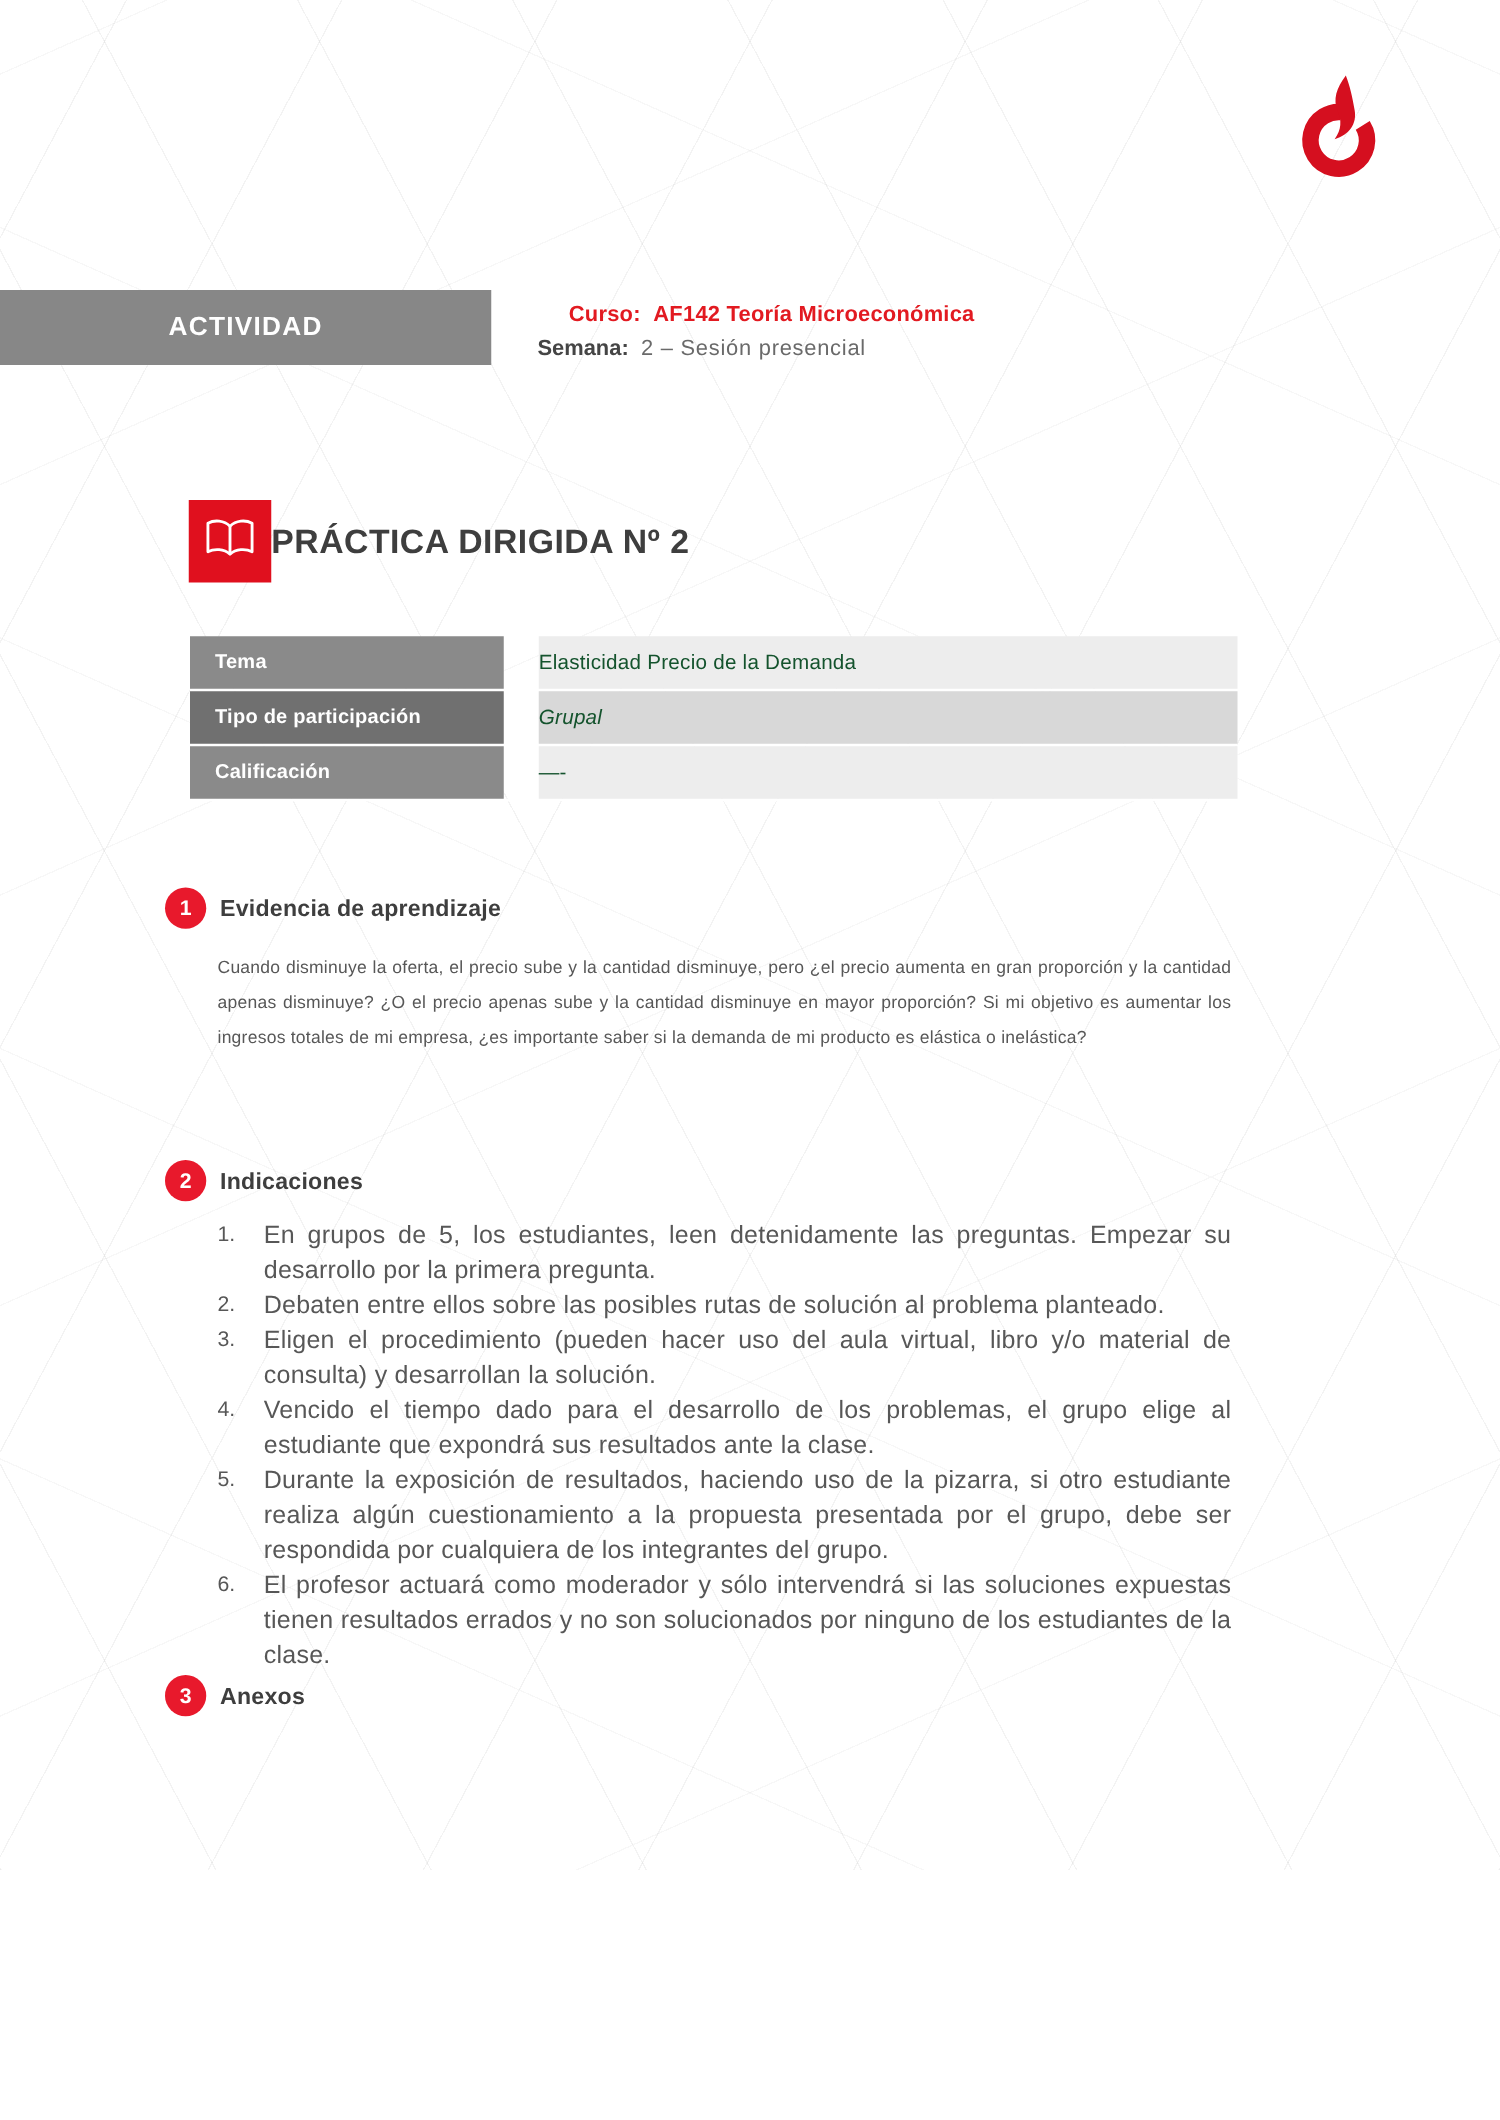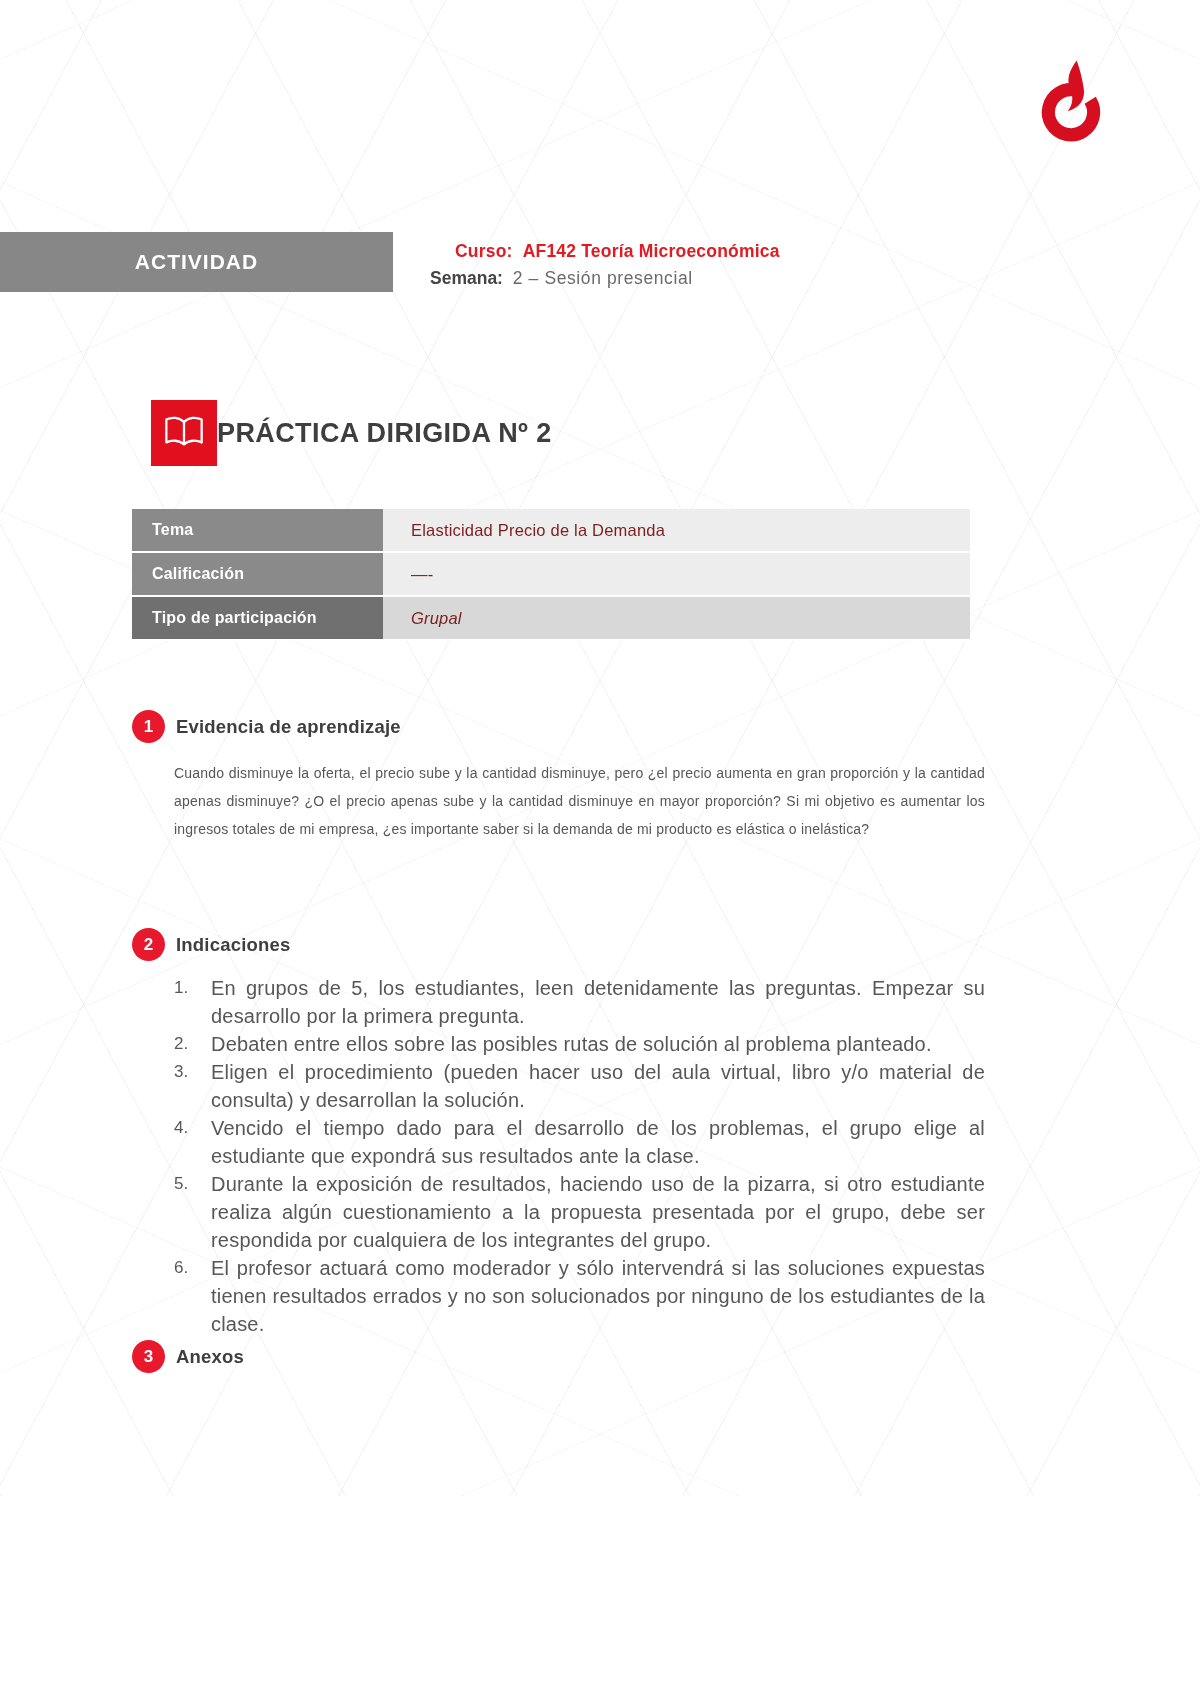--- a/index.html
+++ b/index.html
@@ -40,29 +40,29 @@
 
   
   .title-row { position:absolute; left:151px; top:400px; display:flex; align-items:center; }
   .title-iconbox {
     width:66px; height:66px; background:#e0101e; display:flex; align-items:center; justify-content:center;
     flex:0 0 auto;
   }
   .doc-title { font-size:27px; font-weight:700; color:#3e3e3e; letter-spacing:0.4px; }
 
   
-  .info-table { position:absolute; left:132px; top:509px; width:838px; }
+  .info-table { position:absolute; left:152px; top:509px; width:838px; }
   .info-row { display:flex; height:44px; border-bottom:2px solid #ffffff; }
   .info-label {
     width:251px; flex:0 0 auto; color:#ffffff; font-weight:700; font-size:16px;
     display:flex; align-items:center; padding-left:20px; letter-spacing:0.2px;
   }
   .info-value {
-    flex:1; display:flex; align-items:center; padding-left:28px;
-    font-size:16.5px; color:#7f1d1d; letter-spacing:0.2px;
+    flex:1; display:flex; align-items:center; 
+    font-size:16.5px; color:#14532d; letter-spacing:0.2px;margin-left:28px;
   }
   .row-0 .info-label { background:#8a8a8a; } .row-0 .info-value { background:#ededed; }
   .row-1 .info-label { background:#707070; } .row-1 .info-value { background:#d8d8d8; font-style:italic; }
   .row-2 .info-label { background:#8a8a8a; } .row-2 .info-value { background:#ededed; }
 
   
   .section { position:absolute; left:132px; width:856px; }
   .sec-head { display:flex; align-items:center; gap:11px; }
   .badge {
     width:33px; height:33px; background:#e8192c; border-radius:50%;
@@ -133,27 +133,27 @@
       </span>
     </div>
     <h1 class="doc-title">PRÁCTICA DIRIGIDA Nº 2</h1>
   </div>
 
   <div class="info-table">
     <div class="info-row row-0">
       <div class="info-label">Tema</div>
       <div class="info-value">Elasticidad Precio de la Demanda</div>
     </div>
+    <div class="info-row row-1">
+      <div class="info-label">Tipo de participación</div>
+      <div class="info-value">Grupal</div>
+    </div>
     <div class="info-row row-2">
       <div class="info-label">Calificación</div>
       <div class="info-value">—-</div>
-    </div>
-    <div class="info-row row-1">
-      <div class="info-label">Tipo de participación</div>
-      <div class="info-value">Grupal</div>
     </div>
   </div>
 
   <section class="section" id="sec-evidencia">
     <div class="sec-head">
       <span class="badge">1</span>
       <span class="sec-title">Evidencia de aprendizaje</span>
     </div>
     <p class="sec-paragraph">Cuando disminuye la oferta, el precio sube y la cantidad disminuye, pero ¿el precio aumenta en gran proporción y la cantidad apenas disminuye? ¿O el precio apenas sube y la cantidad disminuye en mayor proporción? Si mi objetivo es aumentar los ingresos totales de mi empresa, ¿es importante saber si la demanda de mi producto es elástica o inelástica?</p>
   </section>

